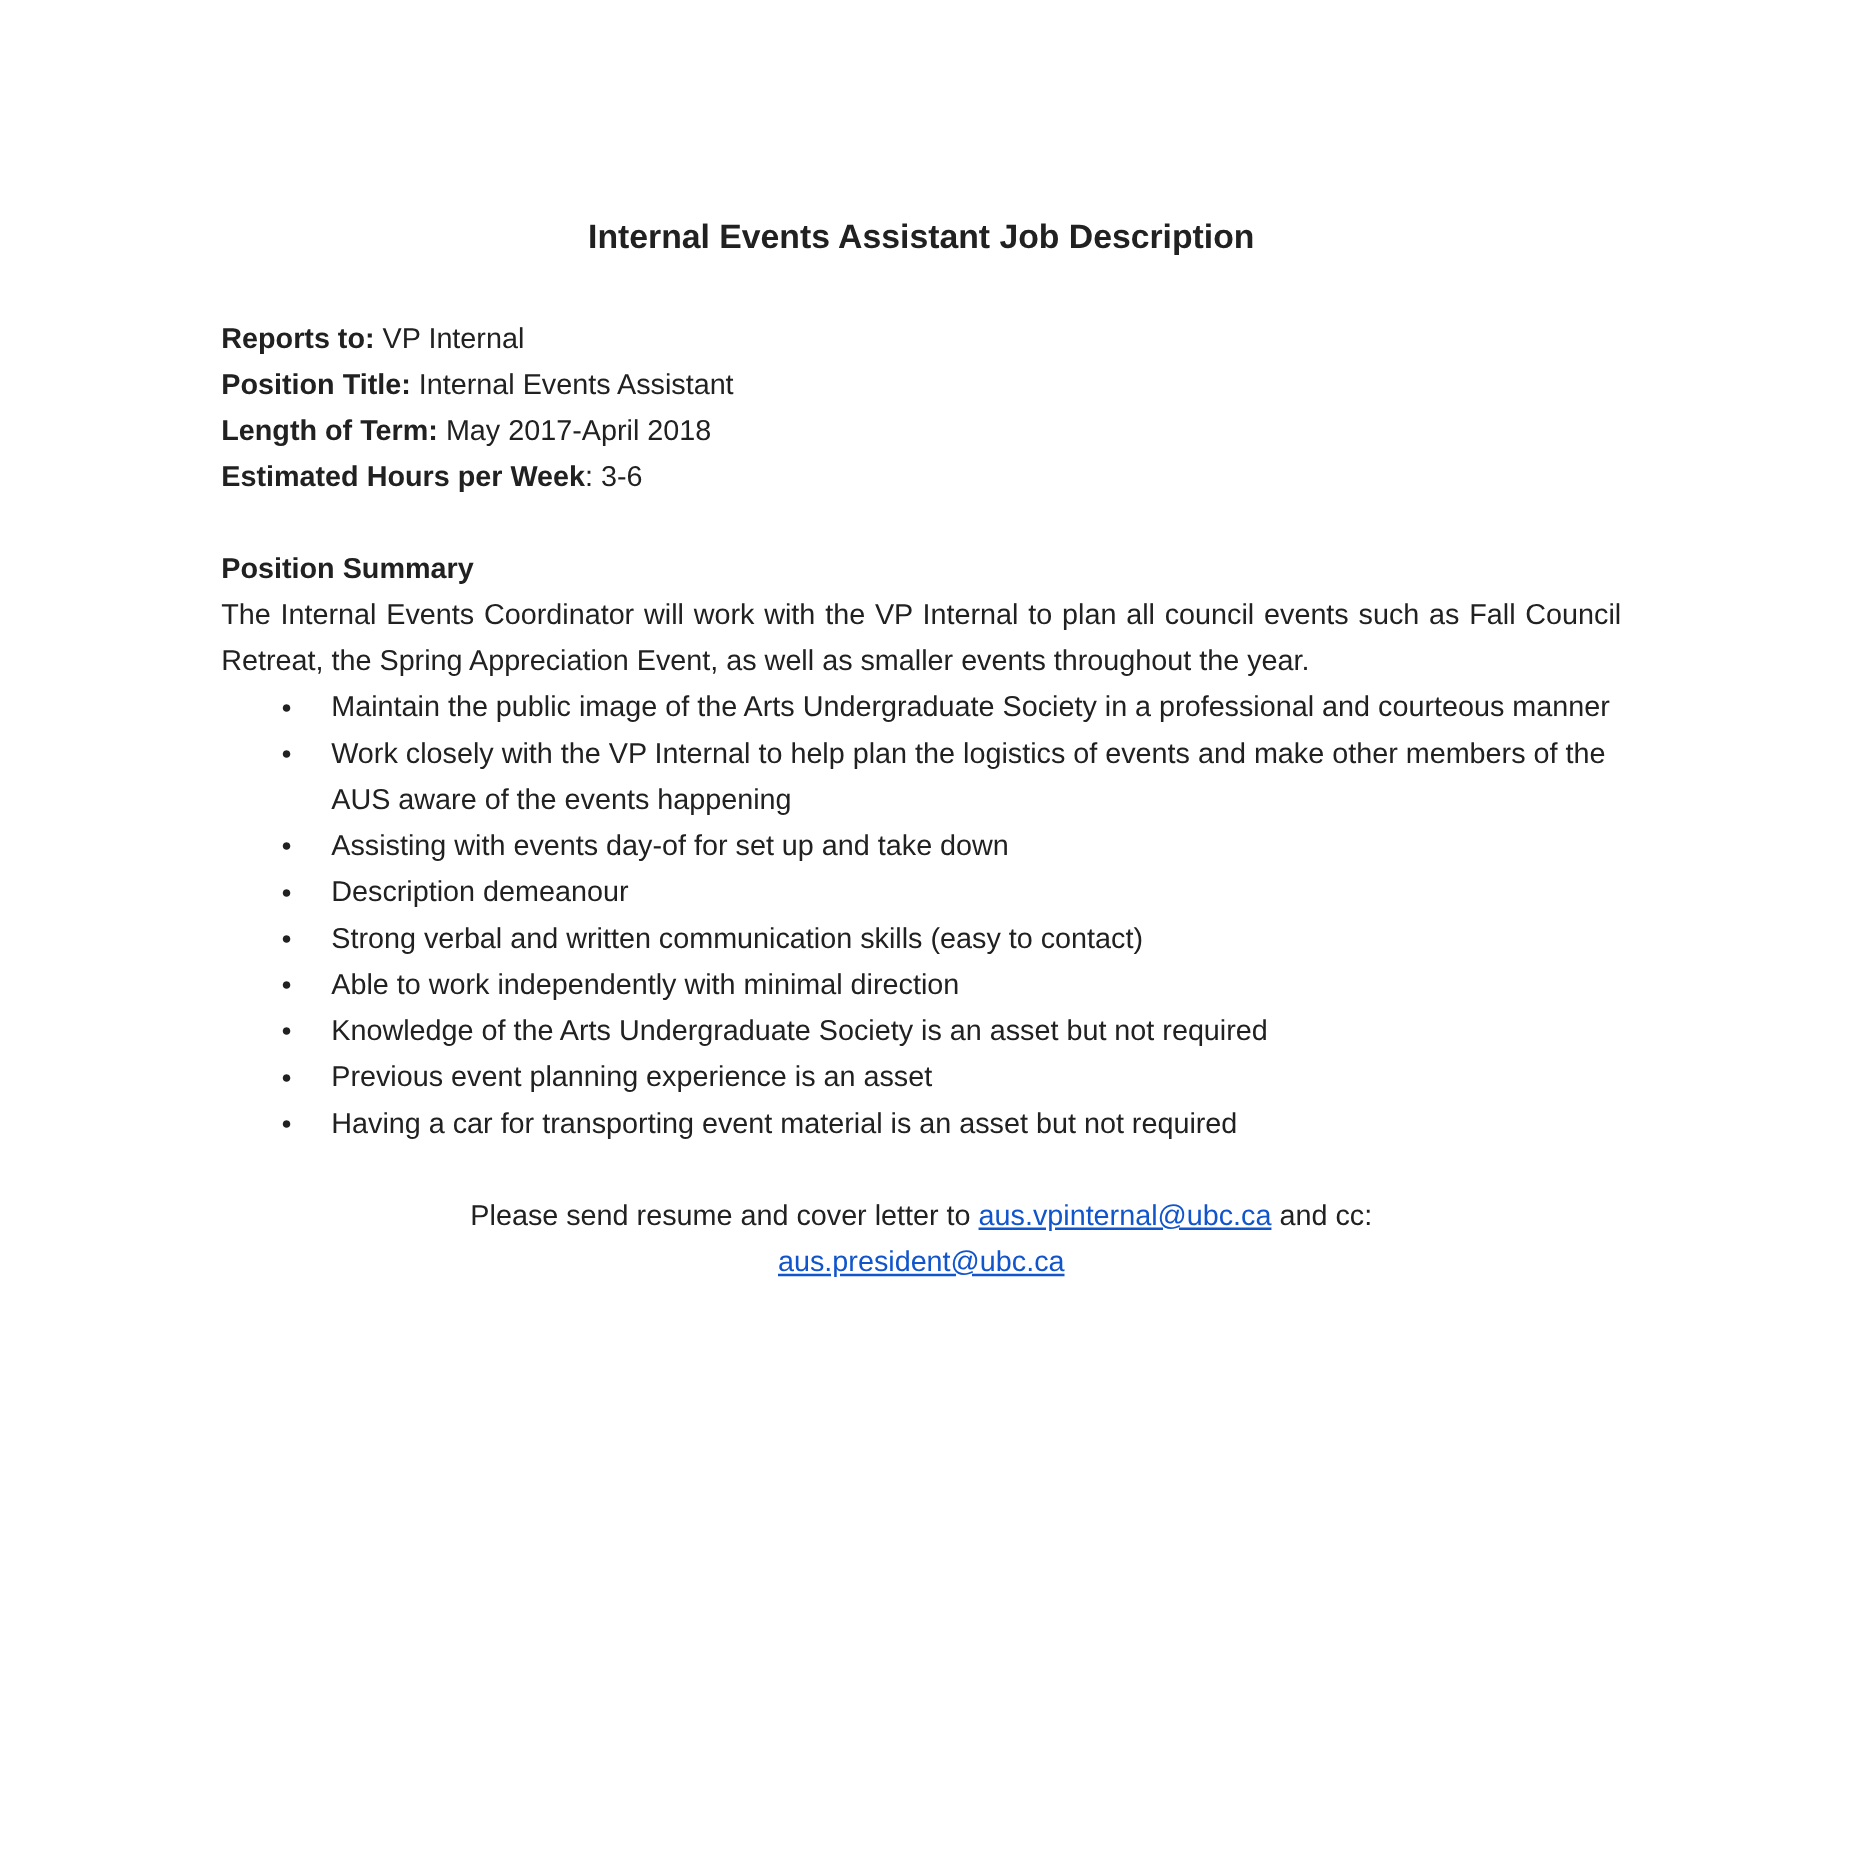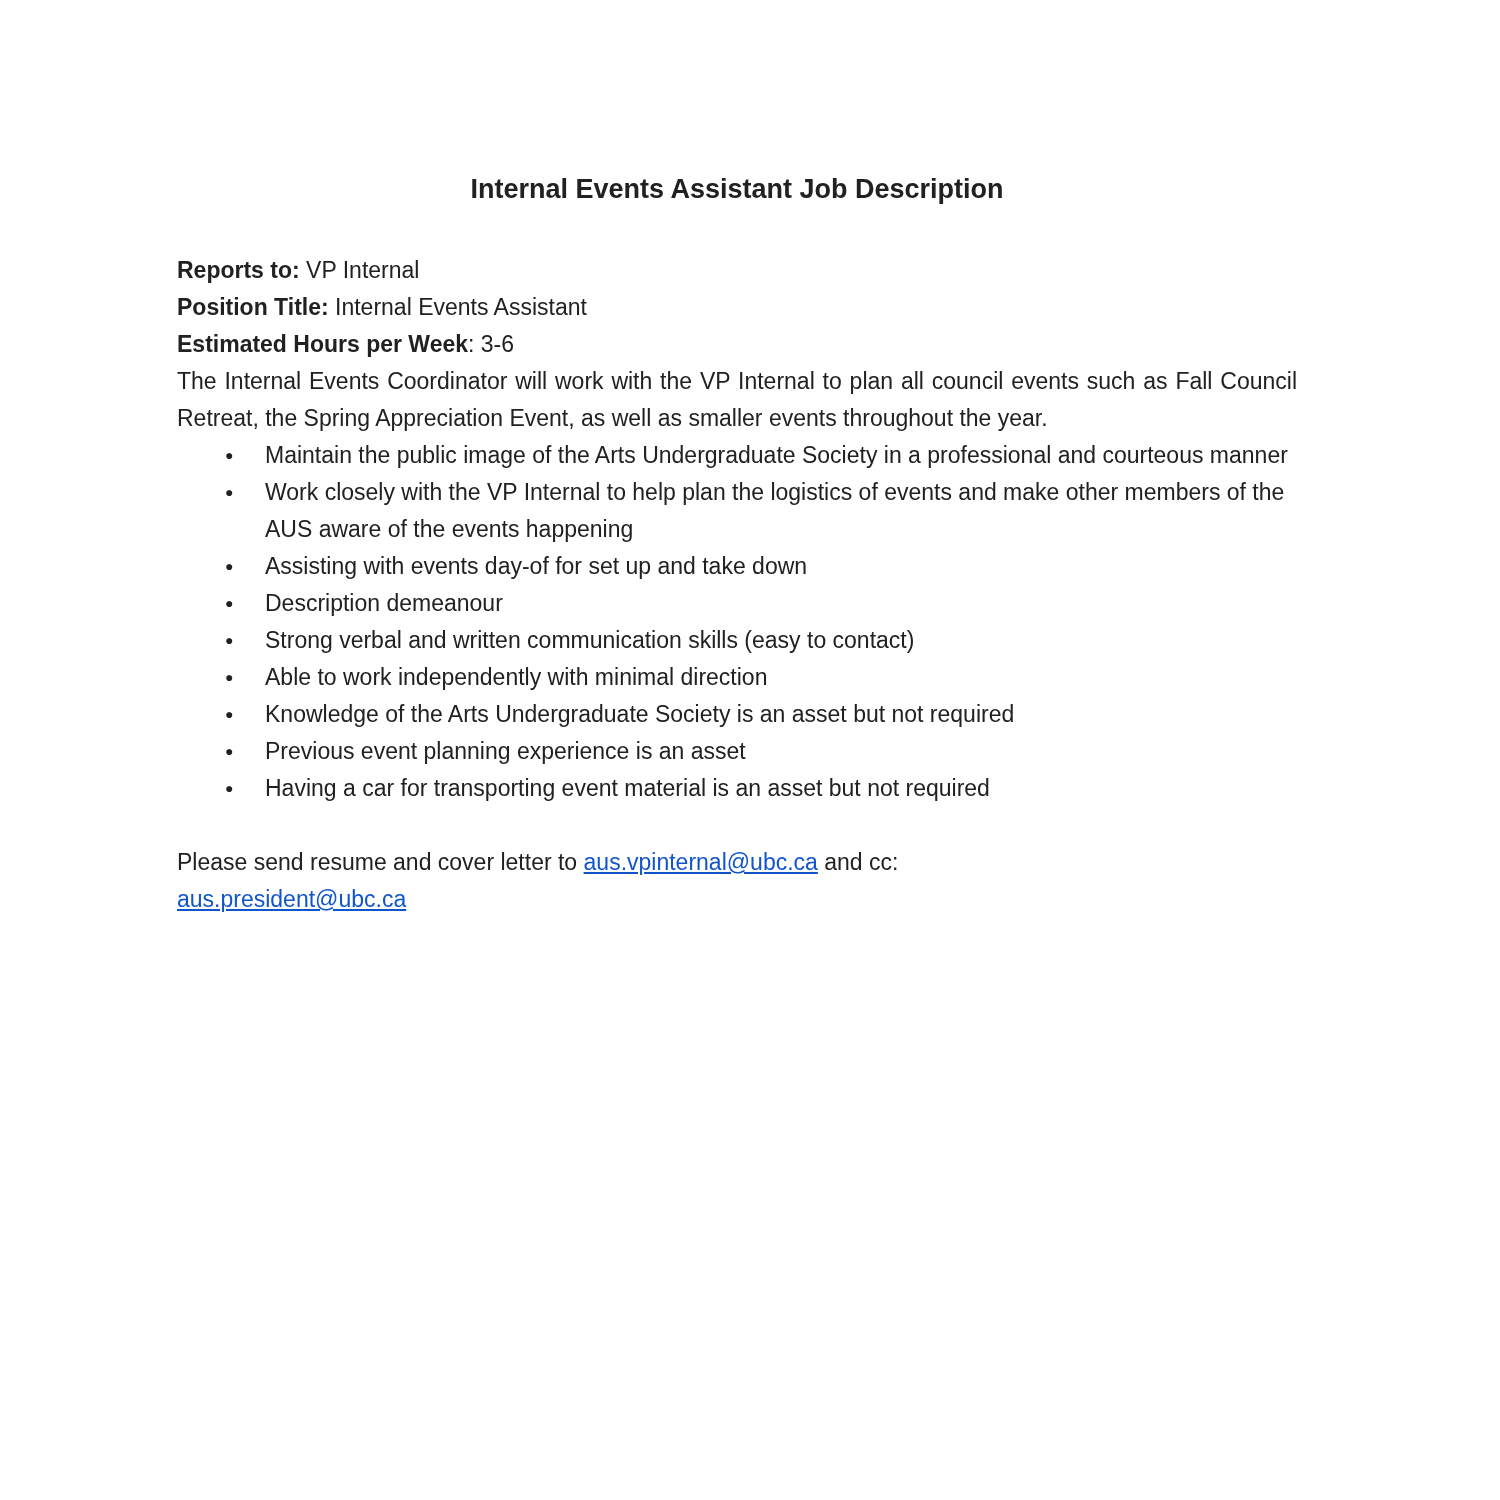--- a/index.html
+++ b/index.html
@@ -67,20 +67,21 @@
     font-size: 14px;
     line-height: 37px;
   }
   .bullet-text {
     flex: 1 1 auto;
   }
   .contact {
     font-size: 23px;
     line-height: 37px;
     margin: 37px 0 0 0;
+    text-align: center;
   }
   a.email-link {
     color: #1155cc;
     text-decoration: underline;
     cursor: pointer;
   }
 </style>
 </head>
 <body>
 
@@ -89,25 +90,29 @@
   <h1 class="doc-title">Internal Events Assistant Job Description</h1>
 
   <div class="meta-block">
     <div class="meta-line">
       <span class="meta-label">Reports to:</span><span class="meta-value"> VP Internal</span>
     </div>
     <div class="meta-line">
       <span class="meta-label">Position Title:</span><span class="meta-value"> Internal Events Assistant</span>
     </div>
     <div class="meta-line">
+      <span class="meta-label">Length of Term:</span><span class="meta-value"> May 2017-April 2018</span>
+    </div>
+    <div class="meta-line">
       <span class="meta-label">Estimated Hours per Week</span><span class="meta-value">: 3-6</span>
     </div>
   </div>
 
   <div class="section">
+    <div class="section-heading">Position Summary</div>
     <p class="body-text">The Internal Events Coordinator will work with the VP Internal to plan all council events such as Fall Council Retreat, the Spring Appreciation Event, as well as smaller events throughout the year.</p>
   </div>
 
   <div class="section">
     <ul class="bullets">
       <li>
         <span class="bullet">●</span>
         <span class="bullet-text">Maintain the public image of the Arts Undergraduate Society in a professional and courteous manner</span>
       </li>
       <li>

